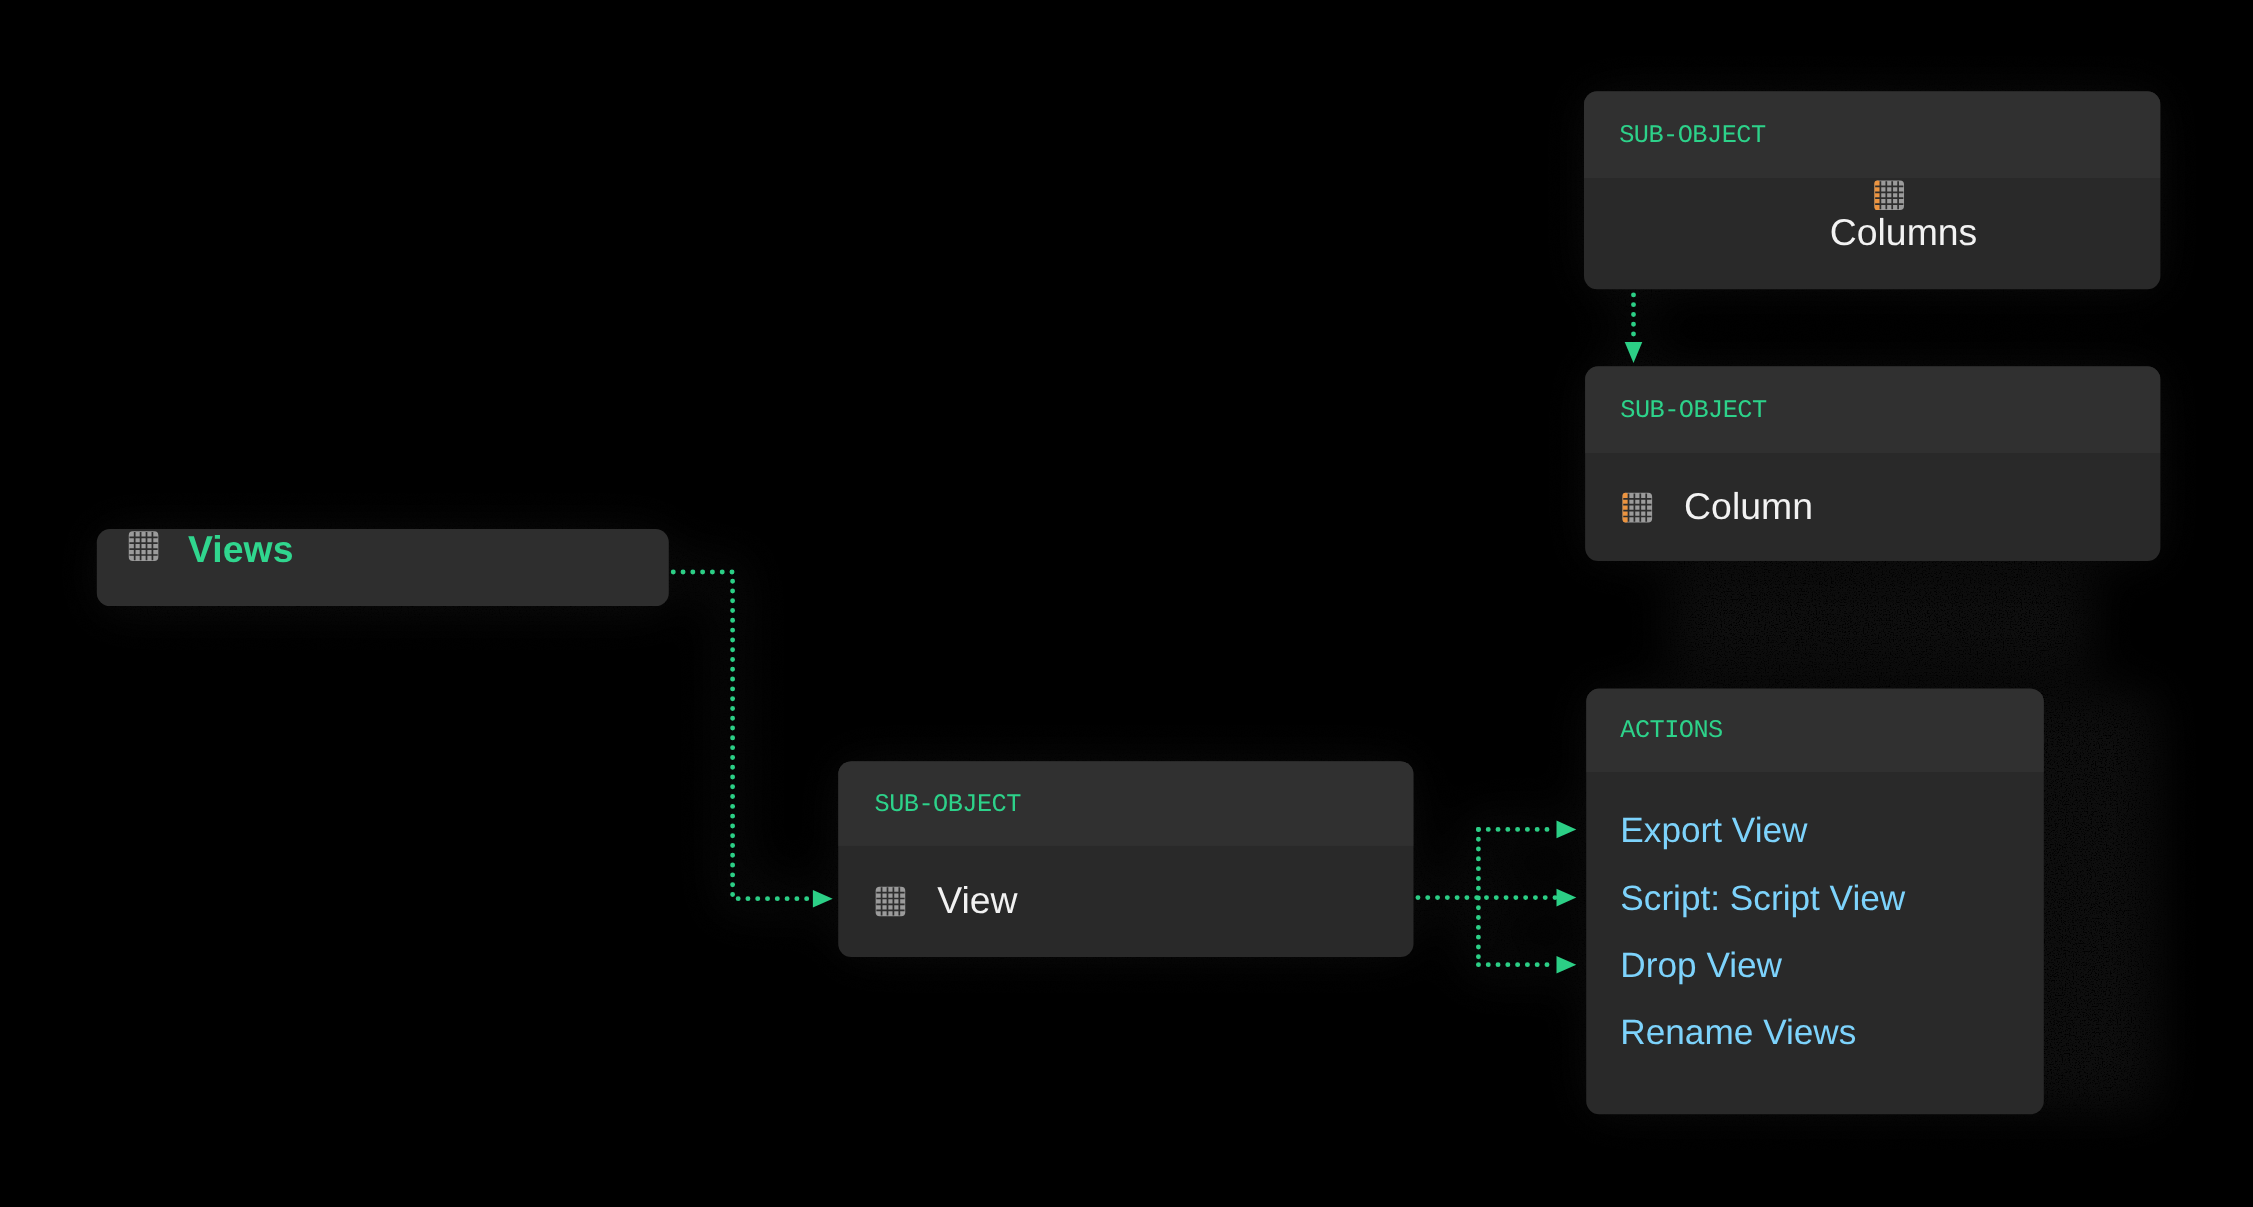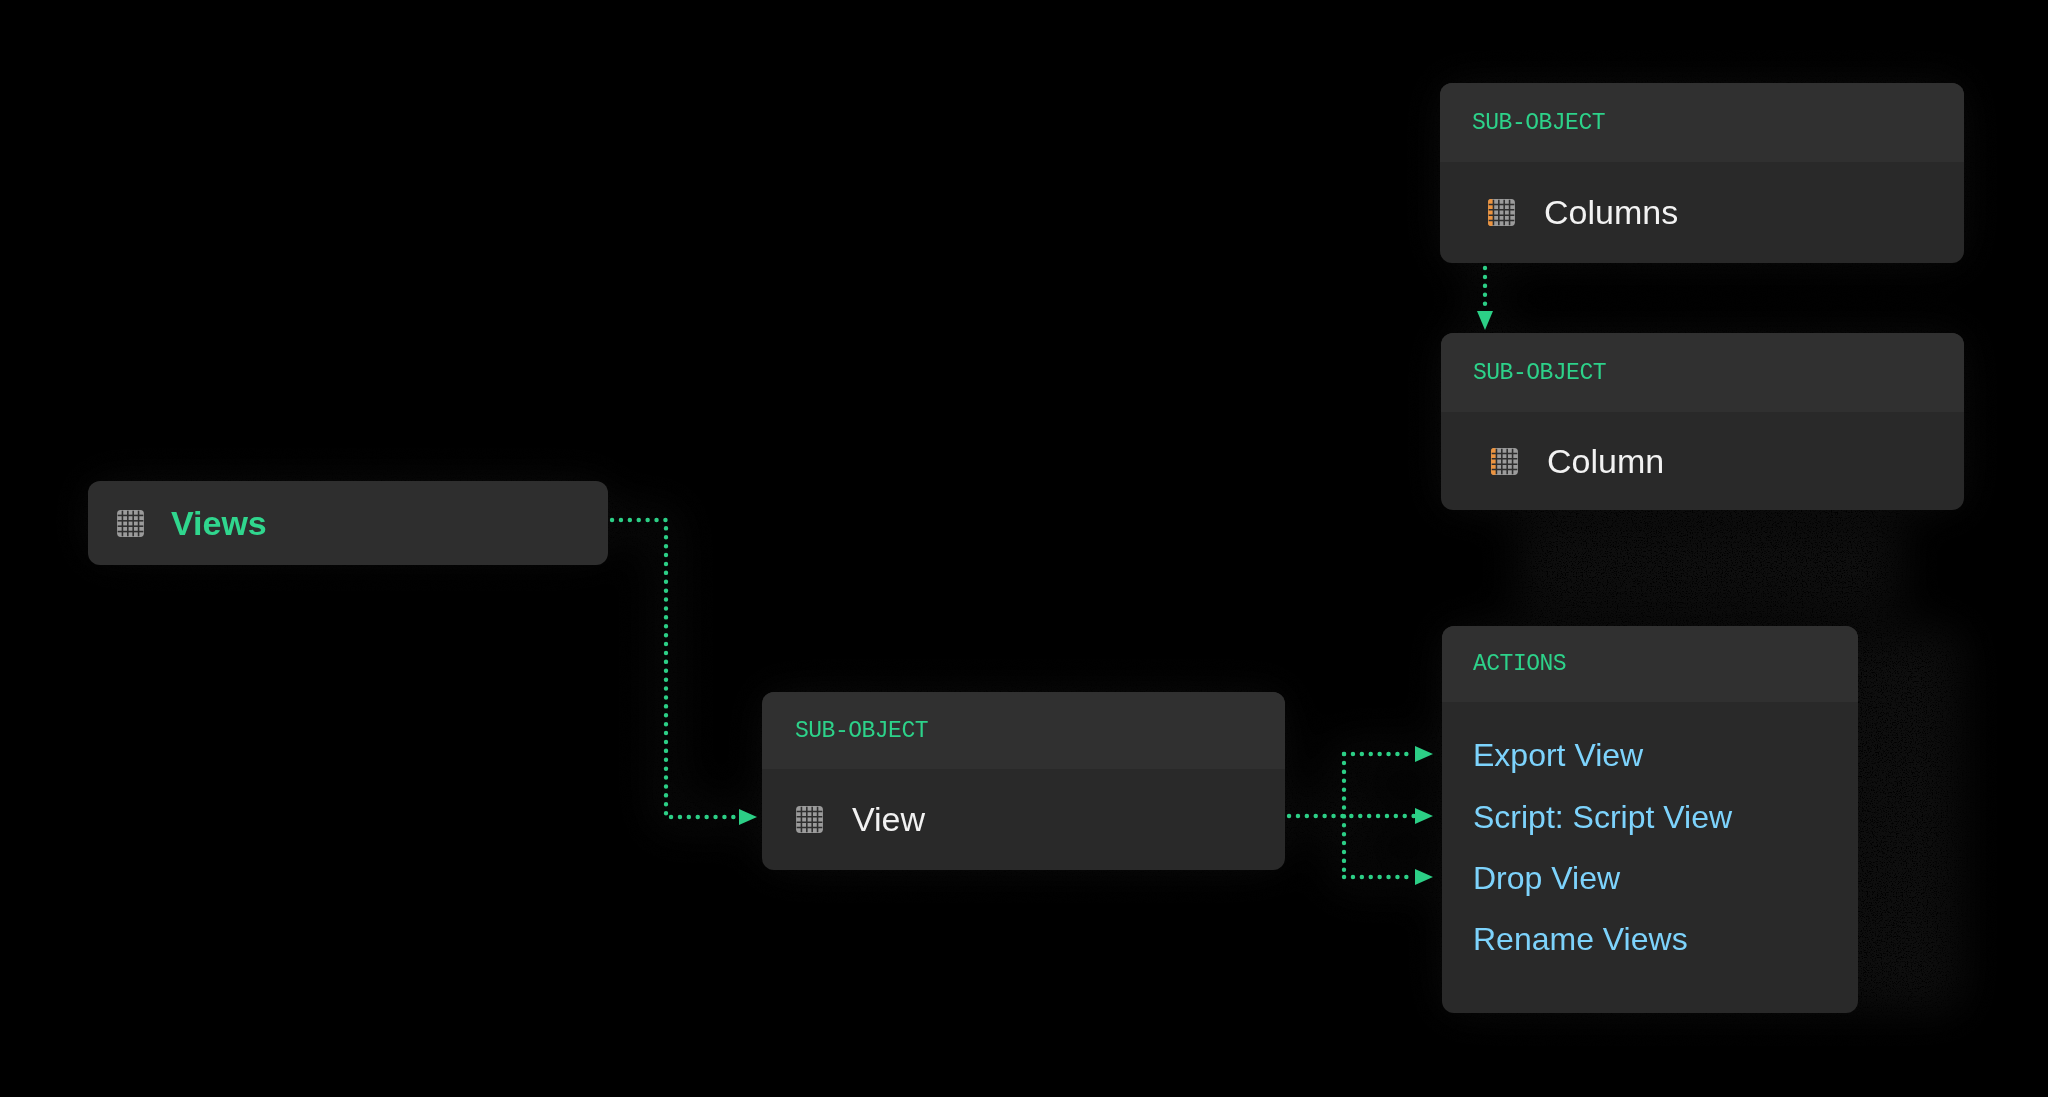--- a/index.html
+++ b/index.html
@@ -9,34 +9,34 @@
   .fx{position:absolute;left:0;top:0;z-index:0;}
   .card{position:absolute;z-index:2;border-radius:12px;overflow:hidden;background:#292929;}
   .card-hdr{background:#303030;display:flex;align-items:center;}
   .tag{font-family:"Liberation Mono","DejaVu Sans Mono",monospace;
        font-size:23px;letter-spacing:-0.5px;color:#2dd28a;text-align:right;}
   .obj-row{display:flex;align-items:center;}
   .obj-label{color:#f2f2f2;font-size:34px;}
   .gicon{flex:0 0 auto;display:block;}
 
   
-  .views-card{left:88px;top:481px;width:520px;height:84px;background:#2e2e2e;
-              display:flex;align-items:center;padding-left:27px;box-sizing:border-box;}
+  .views-card{left:88px;top:481px;width:520px;height:70px;background:#2e2e2e;
+              display:flex;padding-left:27px;box-sizing:border-box;}
   .views-card .obj-label{margin-left:25px;color:#30d68e;font-weight:bold;}
 
   
   .view-card{left:762px;top:692px;width:523px;height:178px;}
   .view-card .card-hdr{height:77px;padding-left:33px;}
   .view-card .obj-row{height:101px;padding-left:32px;align-items:center;}
   .columns-card{left:1440px;top:83px;width:524px;height:180px;}
   .columns-card .card-hdr{height:79px;padding-left:32px;}
-  .columns-card .obj-row{height:101px;padding-left:46px;}
+  .columns-card .obj-row{height:101px;padding-left:30px;flex-direction:column;}
   .column-card{left:1441px;top:333px;width:523px;height:177px;}
   .column-card .card-hdr{height:79px;padding-left:32px;}
-  .column-card .obj-row{height:98px;padding-left:48px;text-align:center;}
+  .column-card .obj-row{height:98px;padding-left:32px;text-align:center;}
   .obj-row .obj-label{margin-left:27px;}
 
   
   .actions-card{left:1442px;top:626px;width:416px;height:387px;}
   .actions-card .card-hdr{height:76px;padding-left:31px;}
   .action-item{position:absolute;left:31px;transform:translateY(-50%);
                color:#7dd3fc;font-size:32px;white-space:nowrap;}
   .ai-0{top:129px;} .ai-1{top:191px;} .ai-2{top:252px;} .ai-3{top:313px;}
 </style>
 </head>

